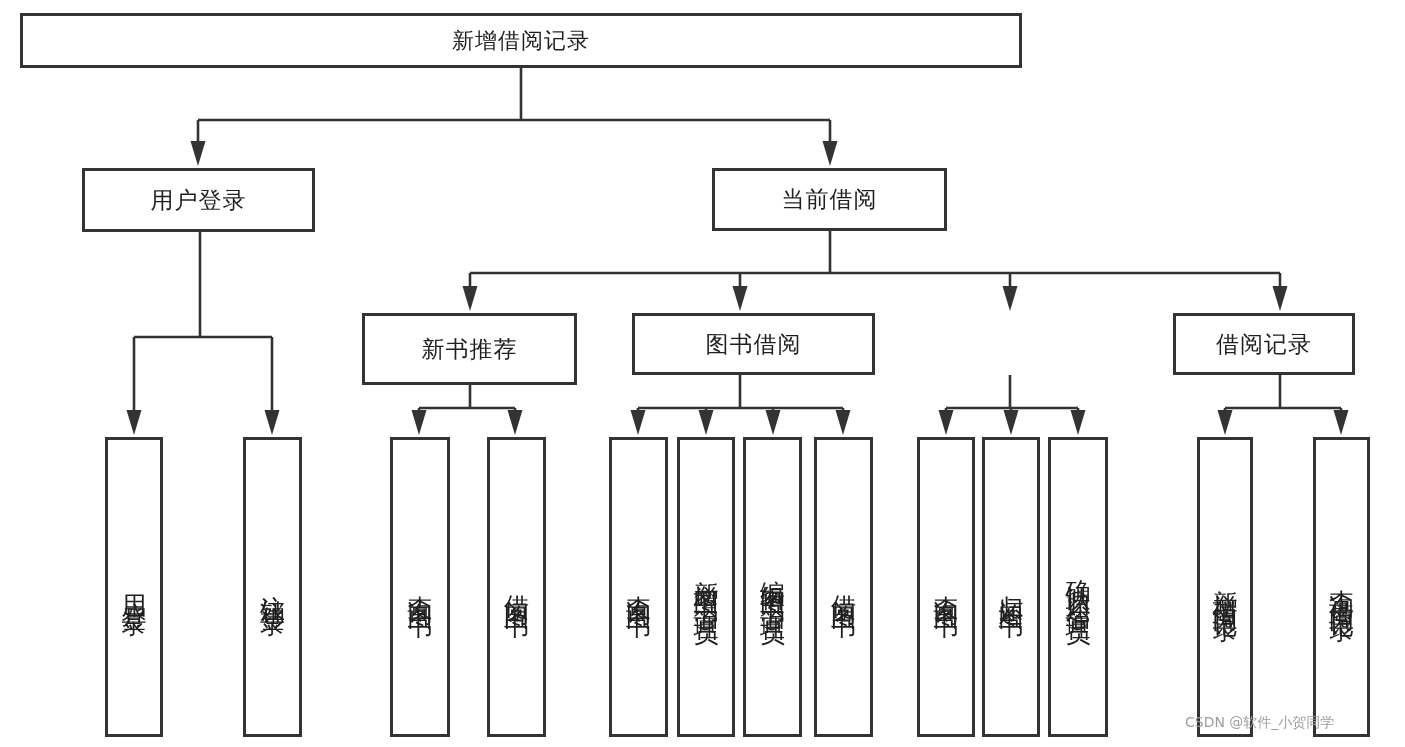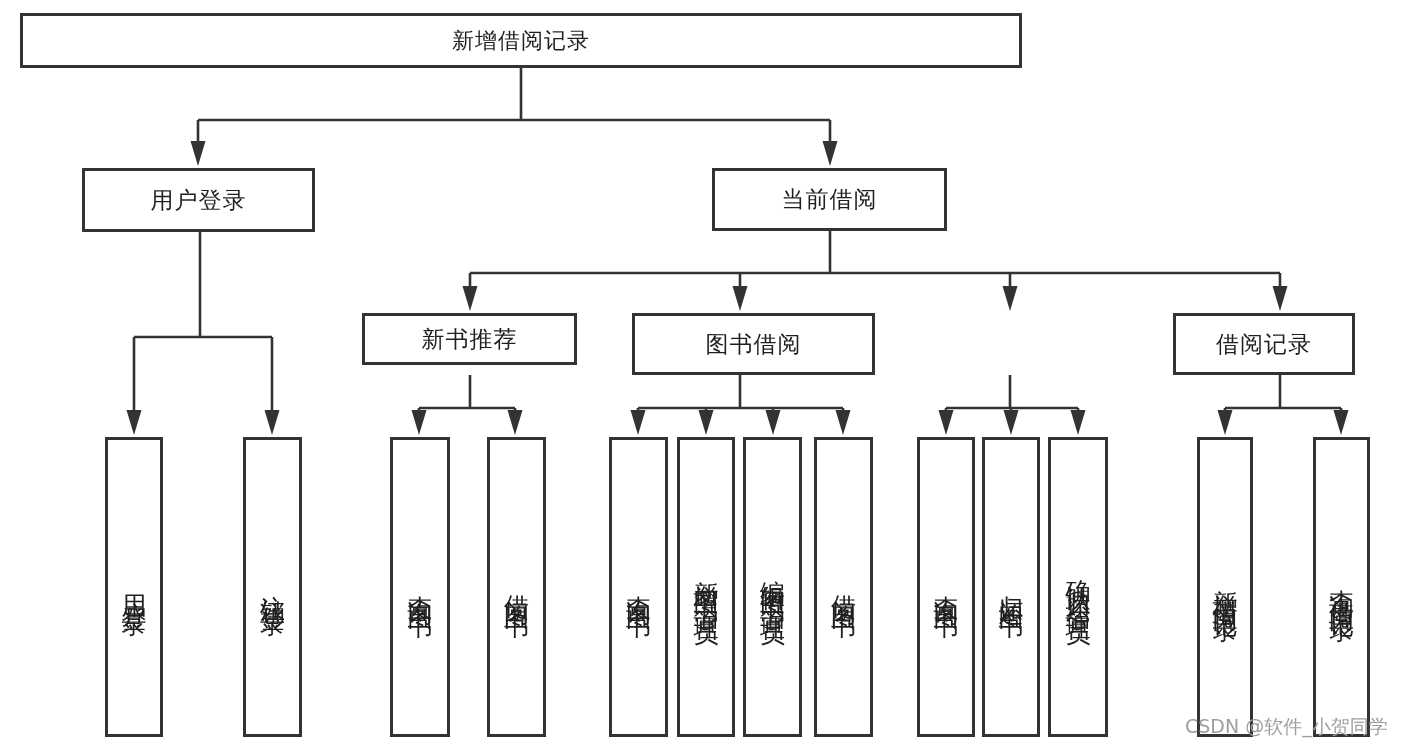--- a/index.html
+++ b/index.html
@@ -48,21 +48,21 @@
     font-size:25px;
     letter-spacing:6px;
     line-height:1;
     color:var(--text);
     white-space:nowrap;
   }
   .watermark{
     position:absolute;
     left:1185px;
     top:714px;
-    font-size:19px;
+    font-size:14px;
     color:var(--watermark);
     white-space:nowrap;
     z-index:5;
   }
 </style>
 </head>
 <body>
 
 <div class="stage">
 
@@ -104,21 +104,21 @@
       <polygon points="1217.5,410 1232.5,410 1225,435"></polygon>
       <polygon points="1333.5,410 1348.5,410 1341,435"></polygon>
     </g>
   </svg>
 
   <div class="box hbox root" style="left:20px;top:13px;width:1002px;height:55px">新增借阅记录</div>
 
   <div class="box hbox" style="left:82px;top:168px;width:233px;height:64px">用户登录</div>
   <div class="box hbox" style="left:712px;top:168px;width:235px;height:63px">当前借阅</div>
 
-  <div class="box hbox" style="left:362px;top:313px;width:215px;height:52px">新书推荐</div>
+  <div class="box hbox" style="left:362px;top:313px;width:215px;height:72px">新书推荐</div>
   <div class="box hbox" style="left:632px;top:313px;width:243px;height:62px">图书借阅</div>
   <div class="box hbox" style="left:1173px;top:313px;width:182px;height:62px">借阅记录</div>
 
   <div class="box leaf" style="left:105px;top:437px;width:58px;height:300px">
     <span class="vtxt">用户登录</span>
   </div>
   <div class="box leaf" style="left:243px;top:437px;width:59px;height:300px">
     <span class="vtxt">注销登录</span>
   </div>
 

